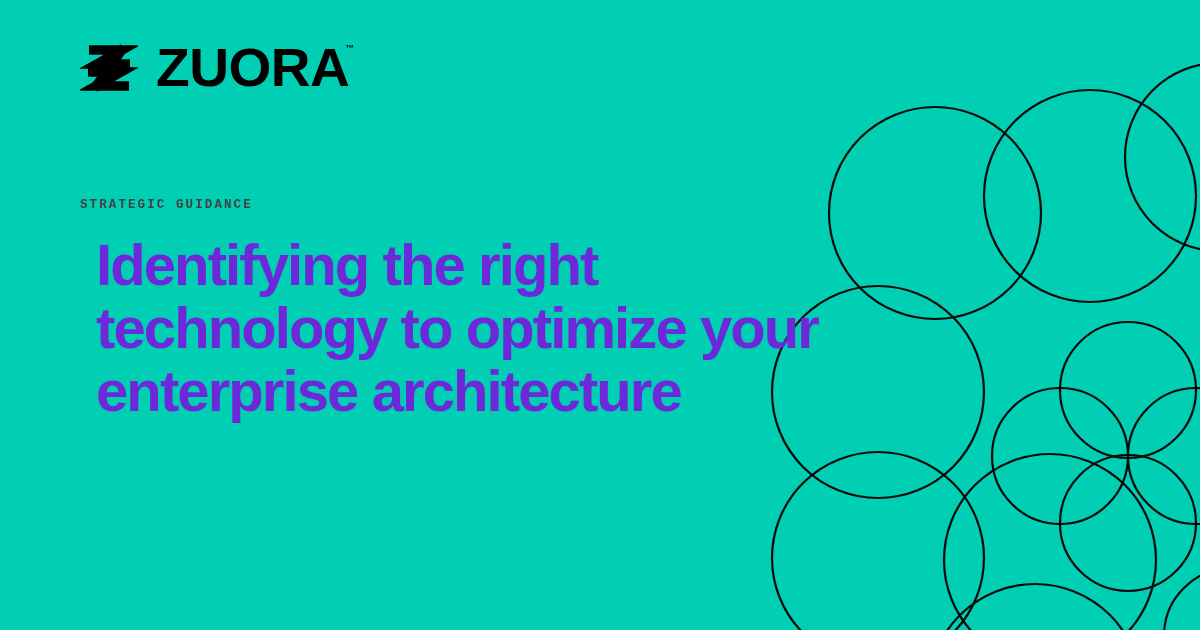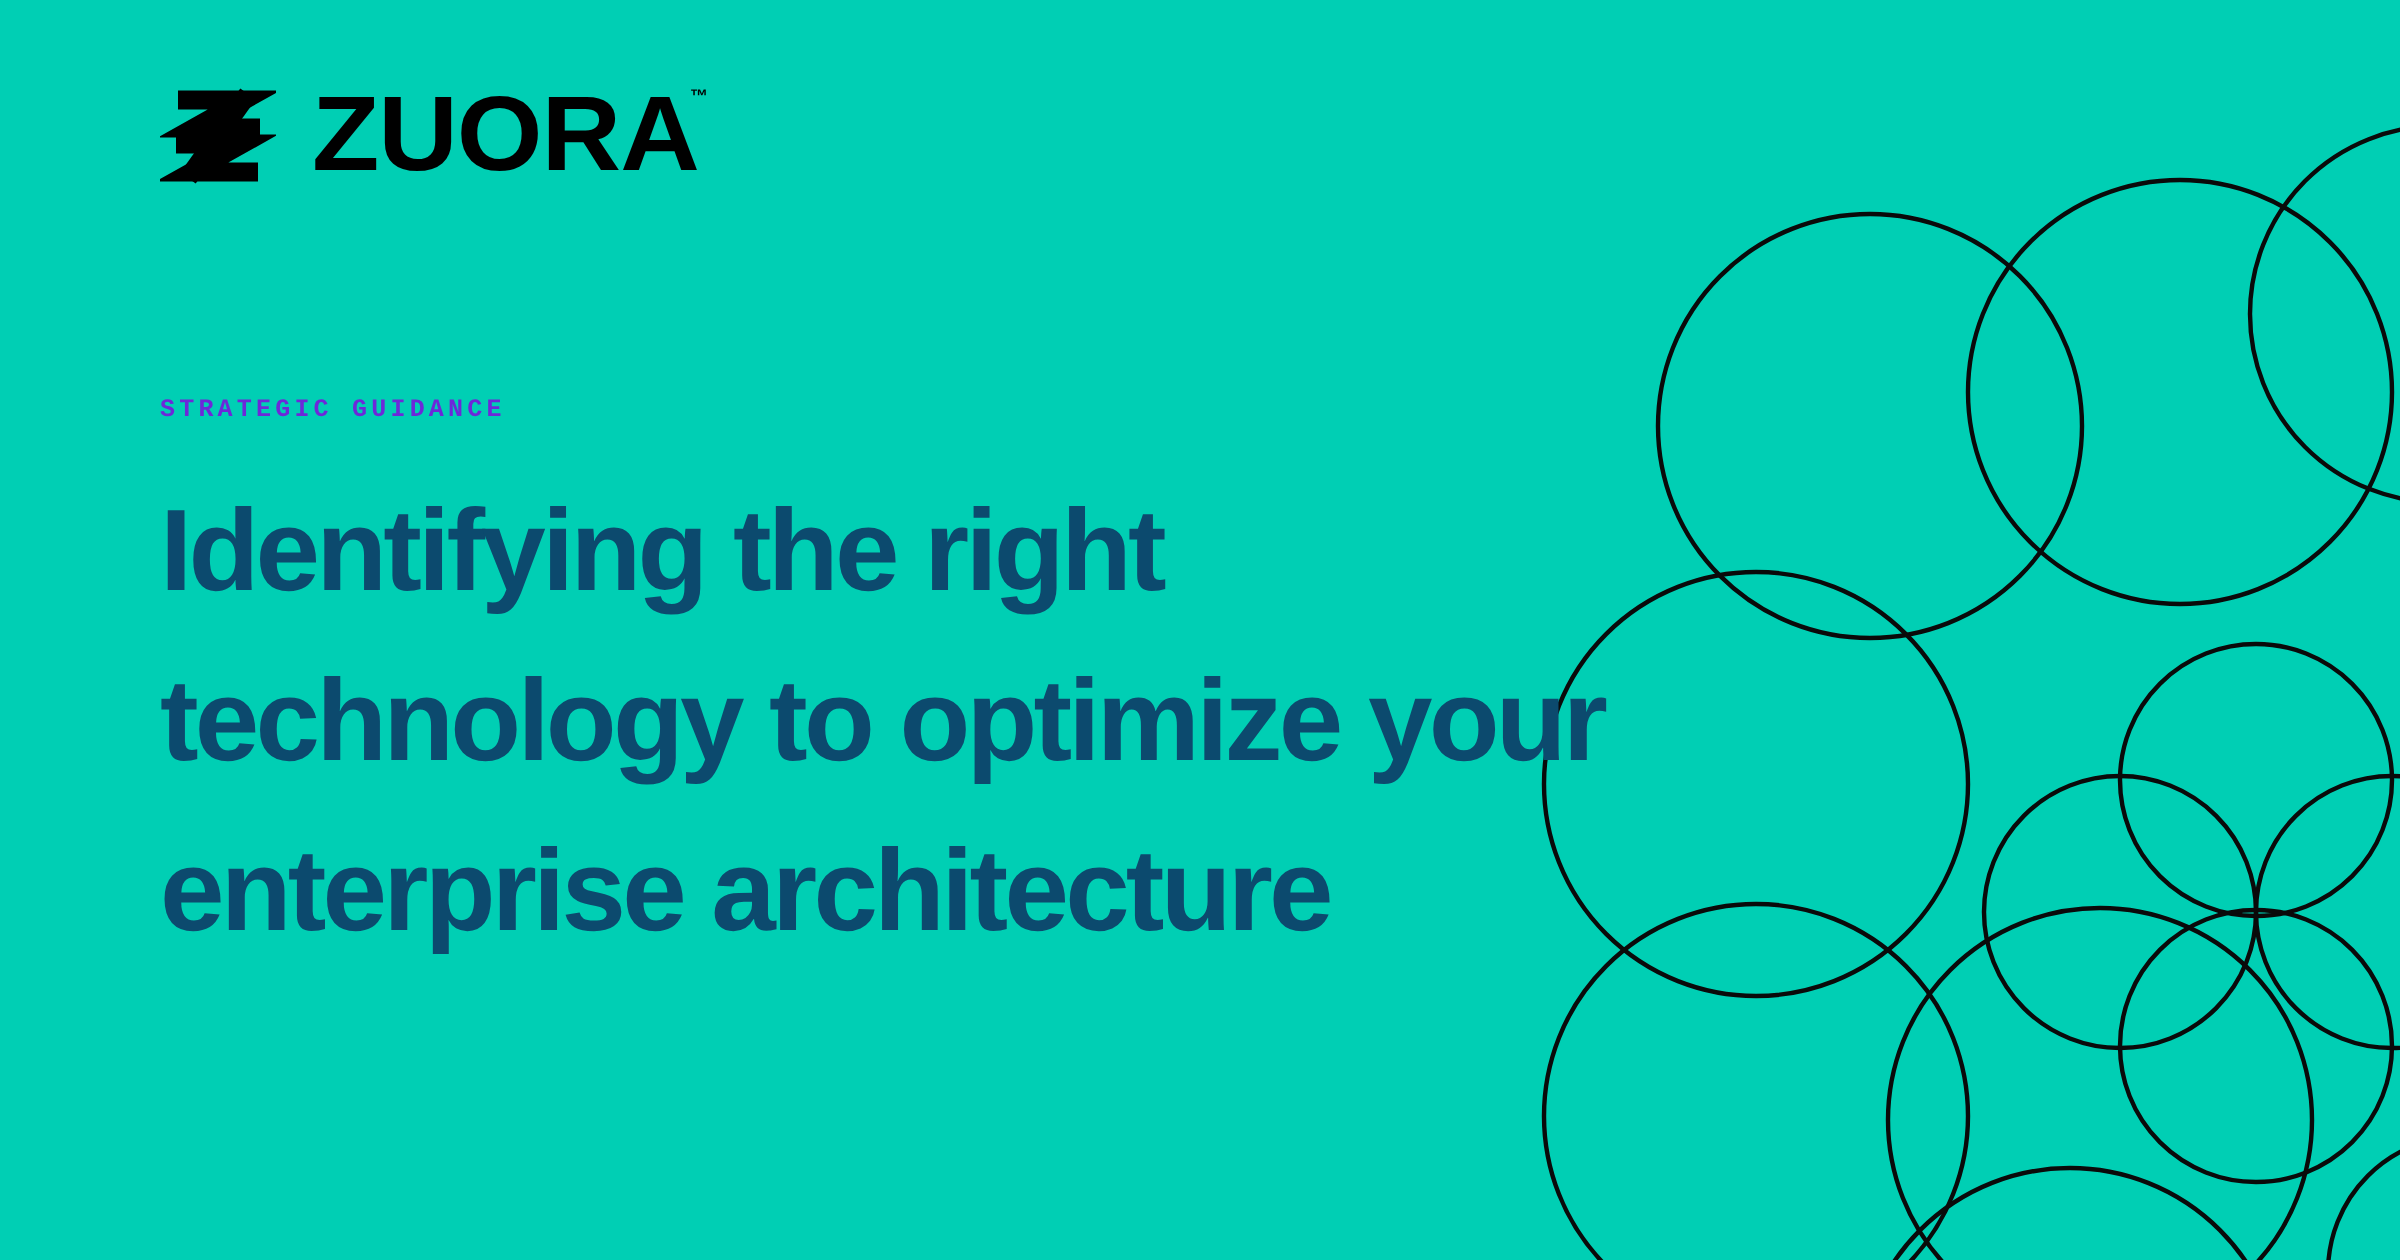--- a/index.html
+++ b/index.html
@@ -89,33 +89,33 @@
     position: absolute;
     left: 80px;
     top: 198px;
     width: 760px;
   }
   #eyebrow {
     font-family: "Liberation Mono", "DejaVu Sans Mono", monospace;
     font-weight: 700;
     font-size: 12.5px;
     letter-spacing: 2.1px;
-    color: #6d28d9;
+    color: #404040;
     margin: 0 0 21px 0;
     text-transform: uppercase;
     white-space: nowrap;
   }
   #headline {
     font-family: "Liberation Sans", sans-serif;
     font-weight: 700;
     font-size: 58px;
-    line-height: 85px;
+    line-height: 63px;
     letter-spacing: -1.9px;
-    color: #0c4a6e;
-    margin: 0;
+    color: #6d28d9;
+    margin: 16px;
     white-space: pre-line;
   }
 </style>
 </head>
 <body>
 
 <div id="canvas" style="background: rgb(0, 207, 180);">
 
   <svg id="circle-field" viewBox="0 0 1200 630" xmlns="http://www.w3.org/2000/svg" aria-hidden="true">
     <g>

